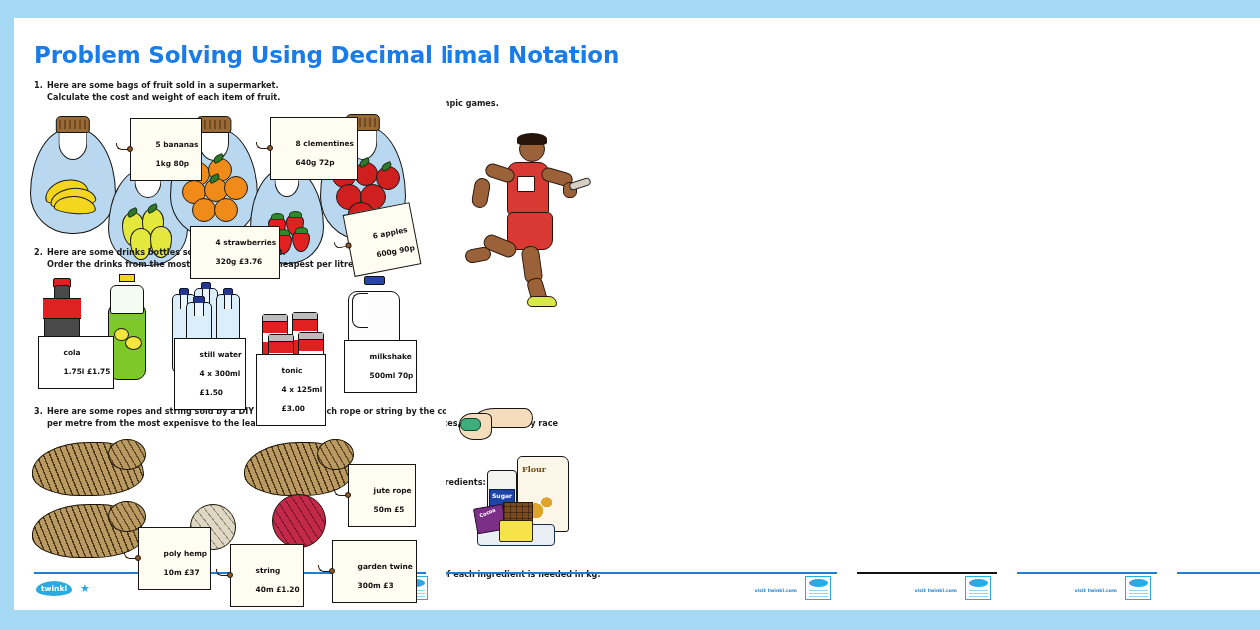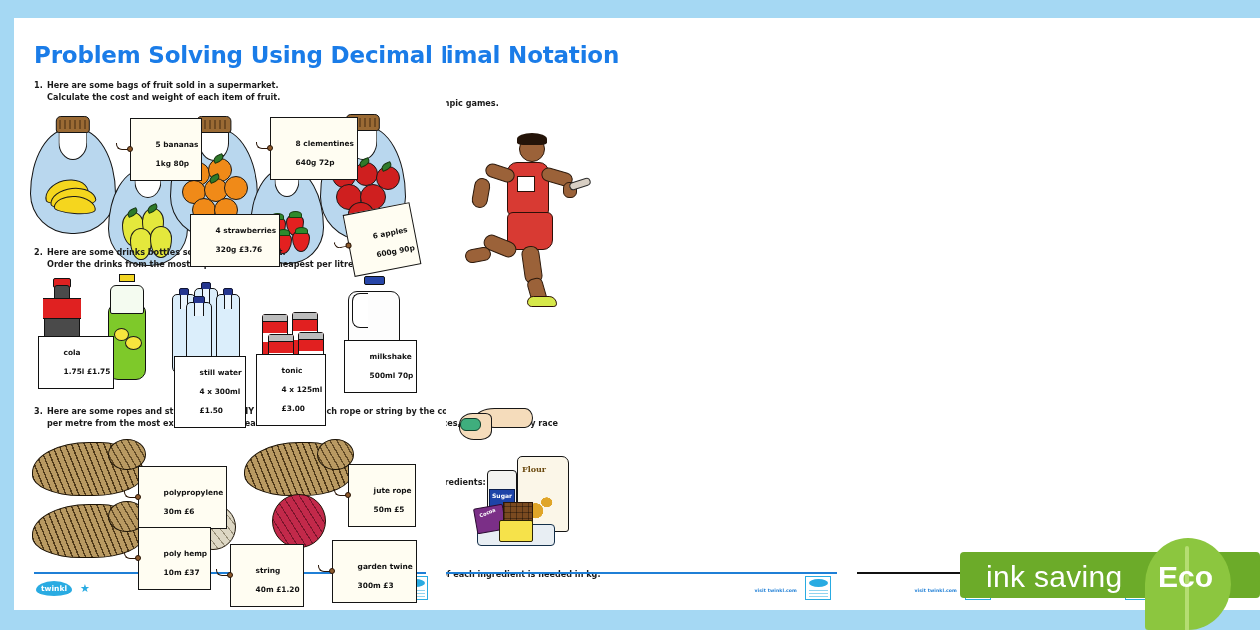--- a/index.html
+++ b/index.html
@@ -359,21 +359,21 @@
       <div class="tag" style="left:116px; top:100px;">
         <span class="lead"></span><span class="knob"></span>
         <span>5 bananas</span><br>
         <span>1kg 80p</span>
       </div>
       <div class="tag" style="left:256px; top:99px;">
         <span class="lead"></span><span class="knob"></span>
         <span>8 clementines</span><br>
         <span>640g 72p</span>
       </div>
-      <div class="tag" style="left:176px; top:196px;">
+      <div class="tag" style="left:176px; top:208px;">
         <span>4 strawberries</span><br>
         <span>320g £3.76</span>
       </div>
       <div class="tag" style="left:334px; top:190px; transform:rotate(-11deg);">
         <span class="lead"></span><span class="knob"></span>
         <span>6 apples</span><br>
         <span>600g 90p</span>
       </div>
 
       <div class="qnum" style="left:20px; top:229px;">2.</div>
@@ -432,21 +432,21 @@
       <div style="position:absolute; left:334px; top:258px; width:52px; height:104px;">
         <div class="milk-cap"></div>
           <div class="milk-body"></div>
           <div class="milk-handle"></div>
       </div>
 
       <div class="tag boxlabel" style="left:24px; top:318px;">
         <span>cola</span><br>
         <span>1.75l £1.75</span>
       </div>
-      <div class="tag boxlabel" style="left:160px; top:338px;">
+      <div class="tag boxlabel" style="left:160px; top:320px;">
         <span>still water</span><br>
         <span>4 x 300ml</span><br>
         <span>£1.50</span>
       </div>
       <div class="tag boxlabel" style="left:242px; top:336px;">
         <span>tonic</span><br>
         <span>4 x 125ml</span><br>
         <span>£3.00</span>
       </div>
       <div class="tag boxlabel" style="left:330px; top:322px;">
@@ -466,25 +466,20 @@
         <div class="coil"></div>
           <div class="loop"></div>
       </div>
       <div class="rope" style="left:230px; top:424px; width:108px; height:54px;">
         <div class="coil"></div>
           <div class="loop"></div>
       </div>
       <div class="ball white" style="left:176px; top:486px; width:46px; height:46px;"></div>
       <div class="ball red" style="left:258px; top:476px; width:54px; height:54px;"></div>
 
-      <div class="tag" style="left:124px; top:448px;">
-        <span class="lead"></span><span class="knob"></span>
-        <span>polypropylene</span><br>
-        <span>30m £6</span>
-      </div>
       <div class="tag" style="left:334px; top:446px;">
         <span class="lead"></span><span class="knob"></span>
         <span>jute rope</span><br>
         <span>50m £5</span>
       </div>
       <div class="tag" style="left:124px; top:509px;">
         <span class="lead"></span><span class="knob"></span>
         <span>poly hemp</span><br>
         <span>10m £37</span>
       </div>
@@ -762,21 +757,14 @@
       <div class="qtext" style="left:8px; top:408px;">races and two 100m relay legs,</div>
       <div class="qtext" style="left:8px; top:455px;">g ingredients:</div>
       <div class="qtext" style="left:8px; top:468px;">ar, and 100g cocoa.</div>
       <div class="qtext" style="left:8px; top:481px;">n of each ingredient is needed in kg.</div>
       <div class="qtext" style="left:8px; top:494px;">ur, 1000g flour, 2000g cocoa</div>
       <div class="qtext" style="left:8px; top:507px;">1kg cocoa.</div>
       <div class="qtext" style="left:8px; top:520px;">e</div>
     </div>
   </div>
 
-  <div class="eco">
-    <div class="bar"></div>
-    <div class="leaf"></div>
-    <div class="vein"></div>
-    <div class="t1">ink saving</div>
-    <div class="t2">Eco</div>
-  </div>
 
 </div>
 
 </body></html>

